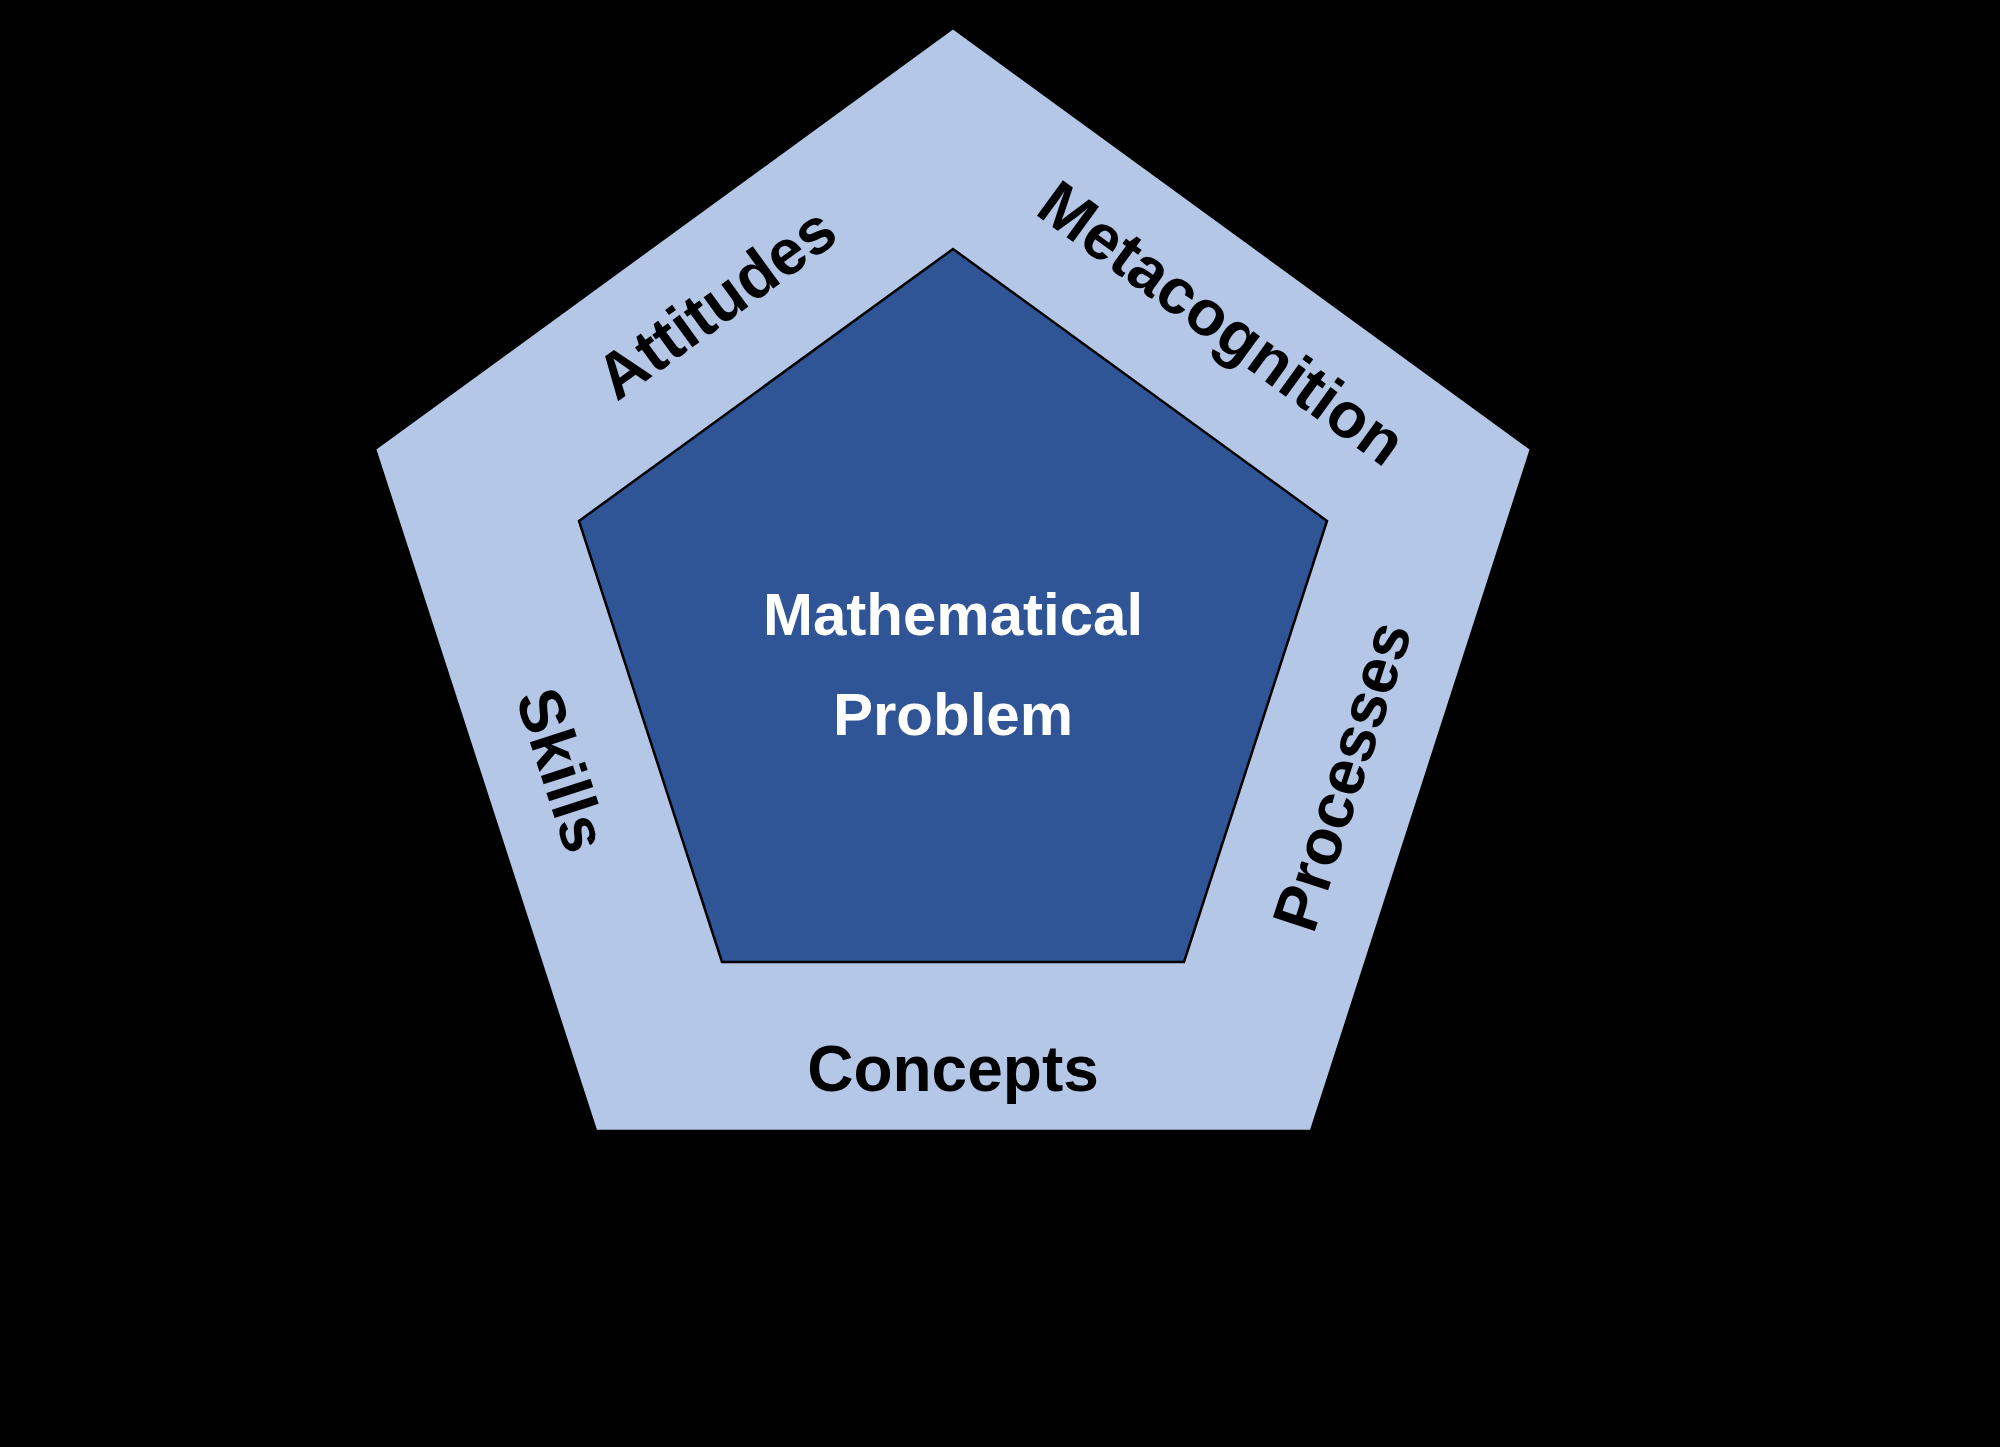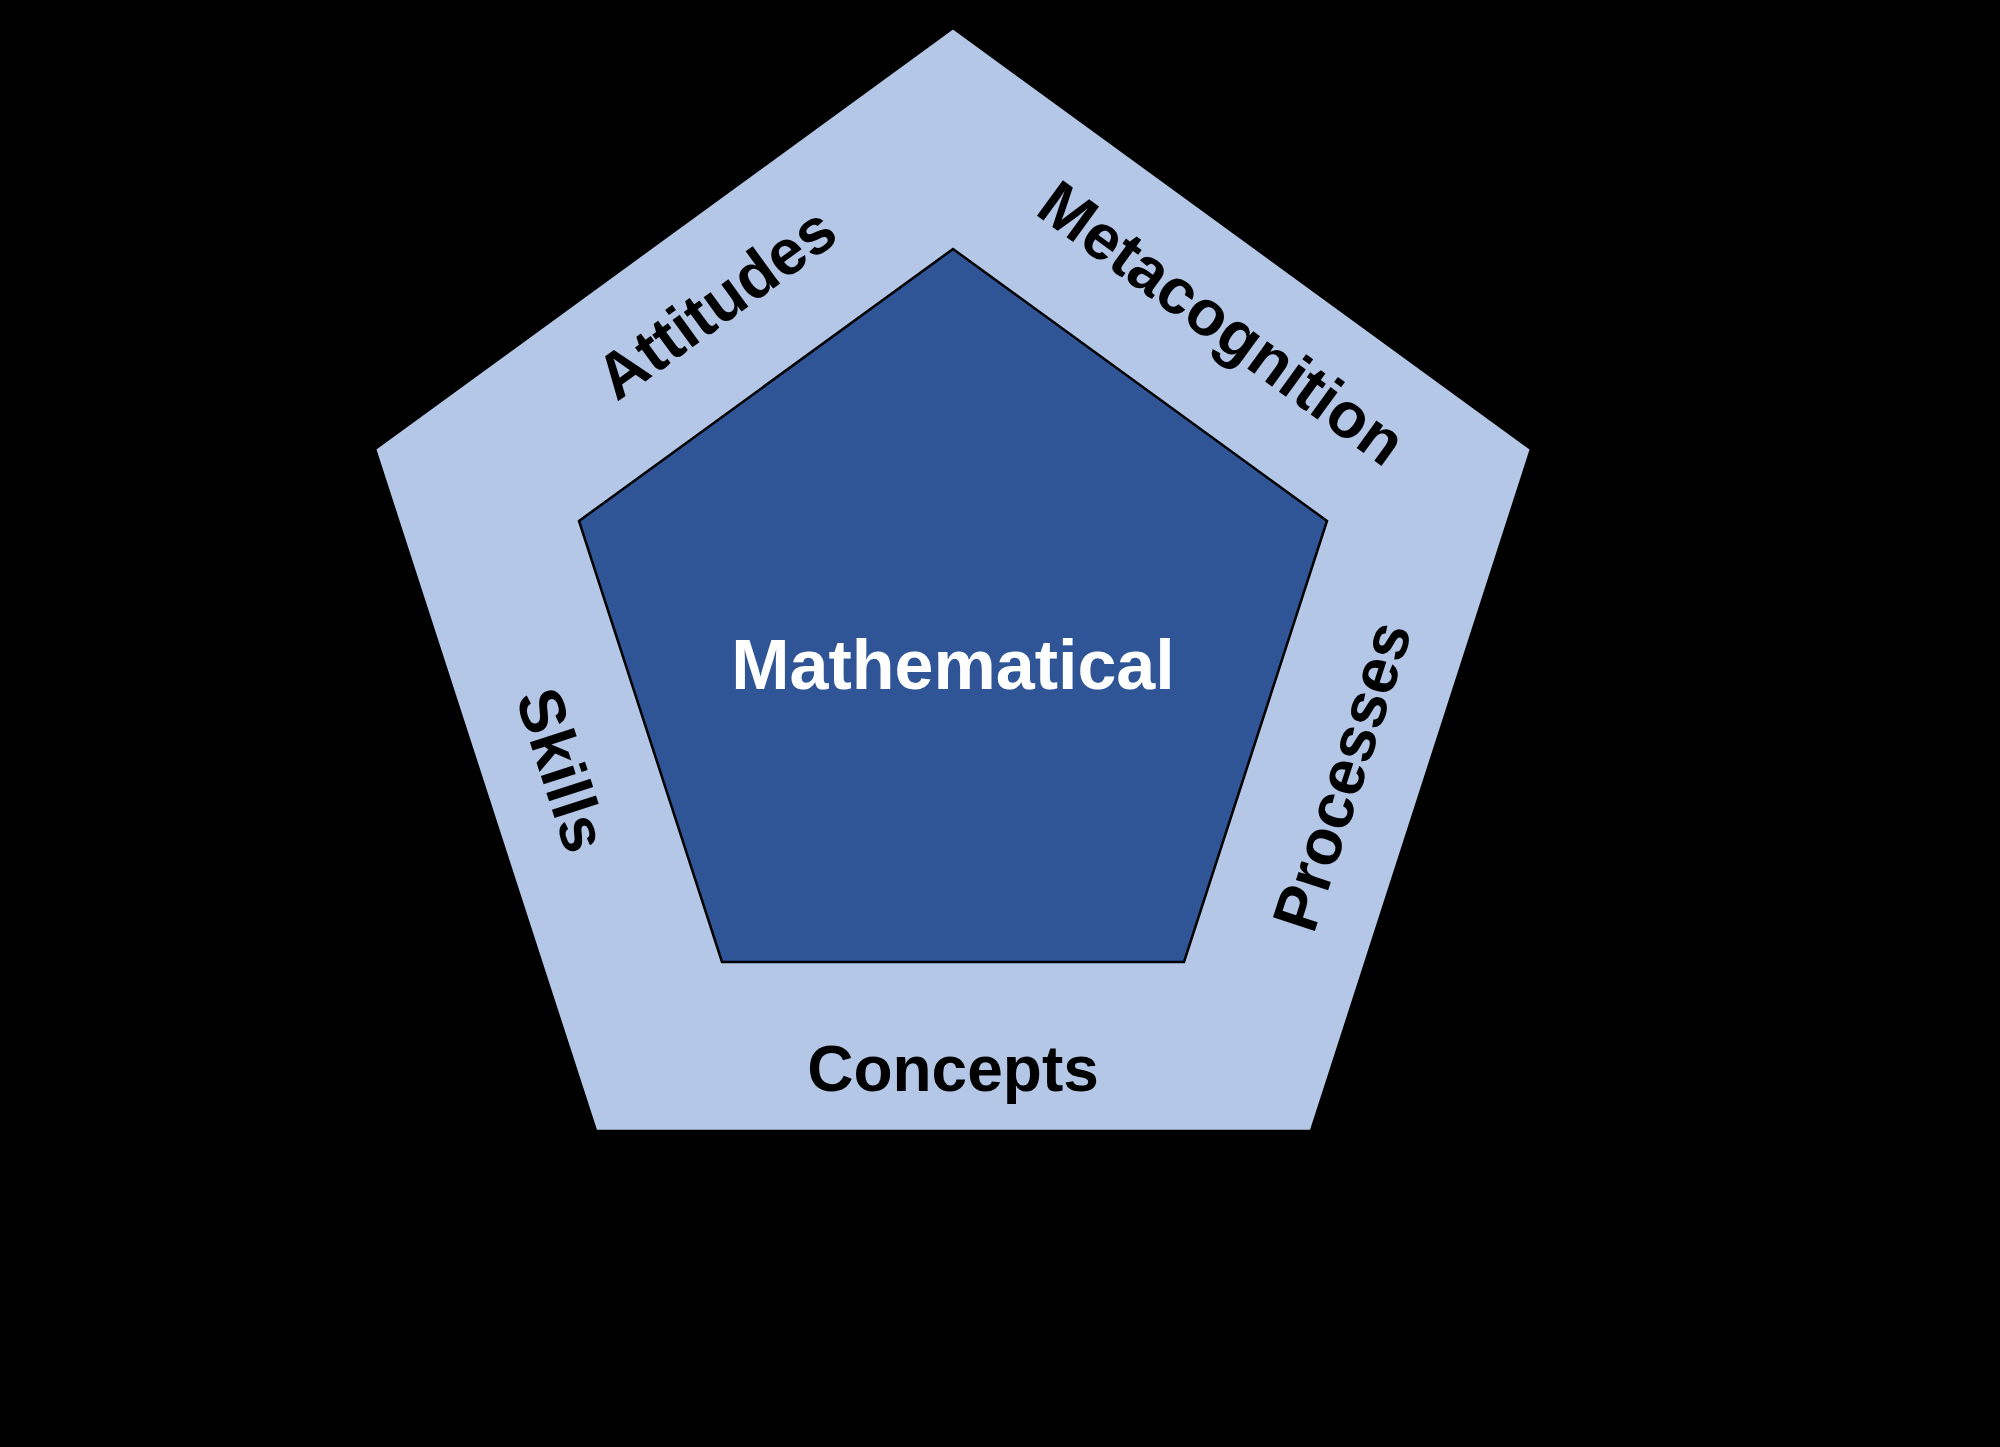--- a/index.html
+++ b/index.html
@@ -42,21 +42,21 @@
   .label-processes     { left: 1342px; top: 776px;  }
   .label-skills        { left: 562px;  top: 770px;  }
   .label-concepts      { left: 953px;  top: 1037px; margin-top: 32px; }
 
   .center-title {
     position: absolute;
     left: 953px;
     top: 665px;
     transform: translate(-50%, -50%);
     font-weight: bold;
-    font-size: 70px;
+    font-size: 60px;
     line-height: 100px;
     text-align: center;
     white-space: nowrap;
   }
 </style>
 </head>
 <body>
 
 <div class="stage" style="background: rgb(0, 0, 0);">
 
@@ -70,15 +70,16 @@
   <div class="edge-label rot-pos36 label-metacognition" style="color: rgb(0, 0, 0);">Metacognition</div>
 
   <div class="edge-label rot-neg72 label-processes" style="color: rgb(0, 0, 0);">Processes</div>
 
   <div class="edge-label rot-pos72 label-skills" style="color: rgb(0, 0, 0);">Skills</div>
 
   <div class="edge-label rot-0 label-concepts" style="color: rgb(0, 0, 0);">Concepts</div>
 
   <div class="center-title" style="color: rgb(255, 255, 255);">
     <div>Mathematical</div>
+    <div>Problem</div>
   </div>
 
 </div>
 
 </body></html>

